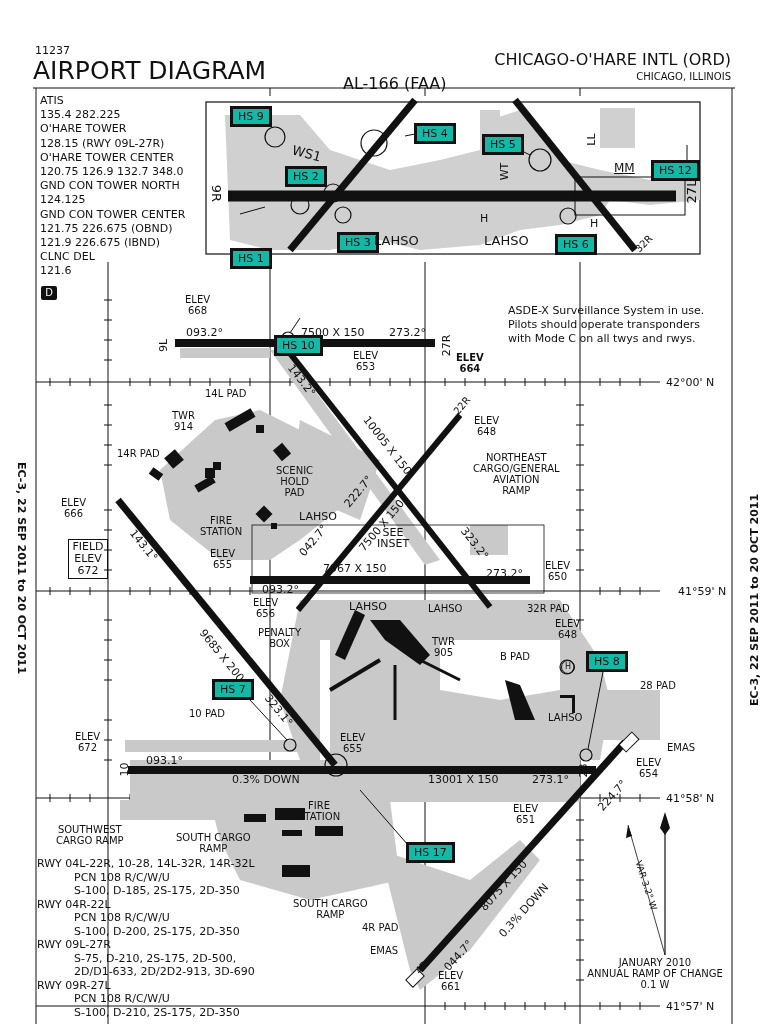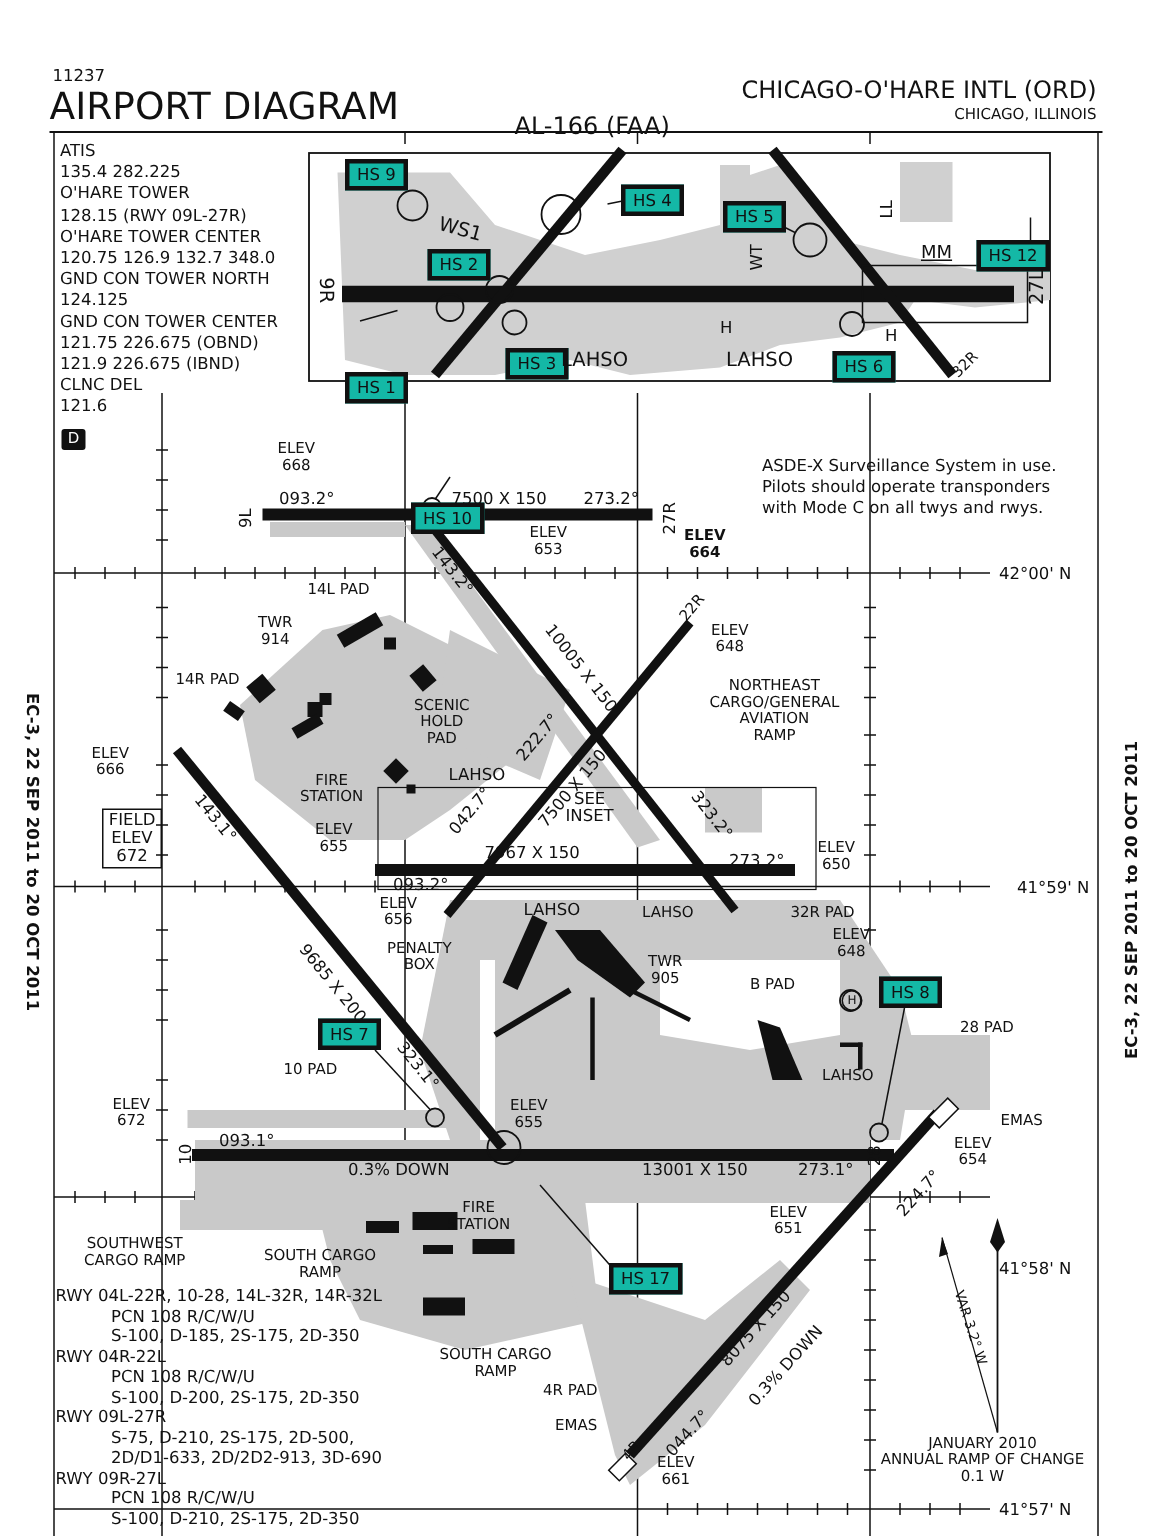--- a/index.html
+++ b/index.html
@@ -243,21 +243,21 @@
 <div class="lbl-l" style="left:186px;top:327px;font-size:11px;">093.2°</div>
 <div class="lbl-l" style="left:301px;top:327px;font-size:11px;">7500 X 150</div>
 <div class="lbl-l" style="left:389px;top:327px;font-size:11px;">273.2°</div>
 <div class="lbl-l" style="left:157px;top:340px;font-size:11px;transform:rotate(-90deg);">9L</div>
 <div class="lbl-l" style="left:436px;top:340px;font-size:11px;transform:rotate(-90deg);">27R</div>
 <div class="lbl" style="left:353px;top:350px;"><span>ELEV</span><br><span>653</span></div>
 <div class="lbl" style="left:456px;top:352px;font-weight:bold;"><span>ELEV</span><br><span>664</span></div>
 
 <div class="lbl-l" style="left:666px;top:377px;font-size:11px;">42°00' N</div>
 <div class="lbl-l" style="left:678px;top:586px;font-size:11px;">41°59' N</div>
-<div class="lbl-l" style="left:666px;top:793px;font-size:11px;margin-top:47px;">41°58' N</div>
+<div class="lbl-l" style="left:666px;top:793px;font-size:11px;">41°58' N</div>
 <div class="lbl-l" style="left:666px;top:1001px;font-size:11px;">41°57' N</div>
 
 <div class="lbl-l" style="left:205px;top:388px;">14L PAD</div>
 <div class="lbl" style="left:172px;top:410px;"><span>TWR</span><br><span>914</span></div>
 <div class="lbl-l" style="left:117px;top:448px;">14R PAD</div>
 <div class="lbl" style="left:276px;top:465px;"><span>SCENIC</span><br><span>HOLD</span><br><span>PAD</span></div>
 <div class="lbl-l" style="left:299px;top:511px;font-size:11px;">LAHSO</div>
 <div class="lbl" style="left:200px;top:515px;"><span>FIRE</span><br><span>STATION</span></div>
 <div class="lbl" style="left:61px;top:497px;"><span>ELEV</span><br><span>666</span></div>
 <div class="lbl" style="left:68px;top:539px;width:38px;border:1px solid #111;font-size:11px;line-height:12px;padding:1px 0;"><span>FIELD</span><br><span>ELEV</span><br><span>672</span></div>

